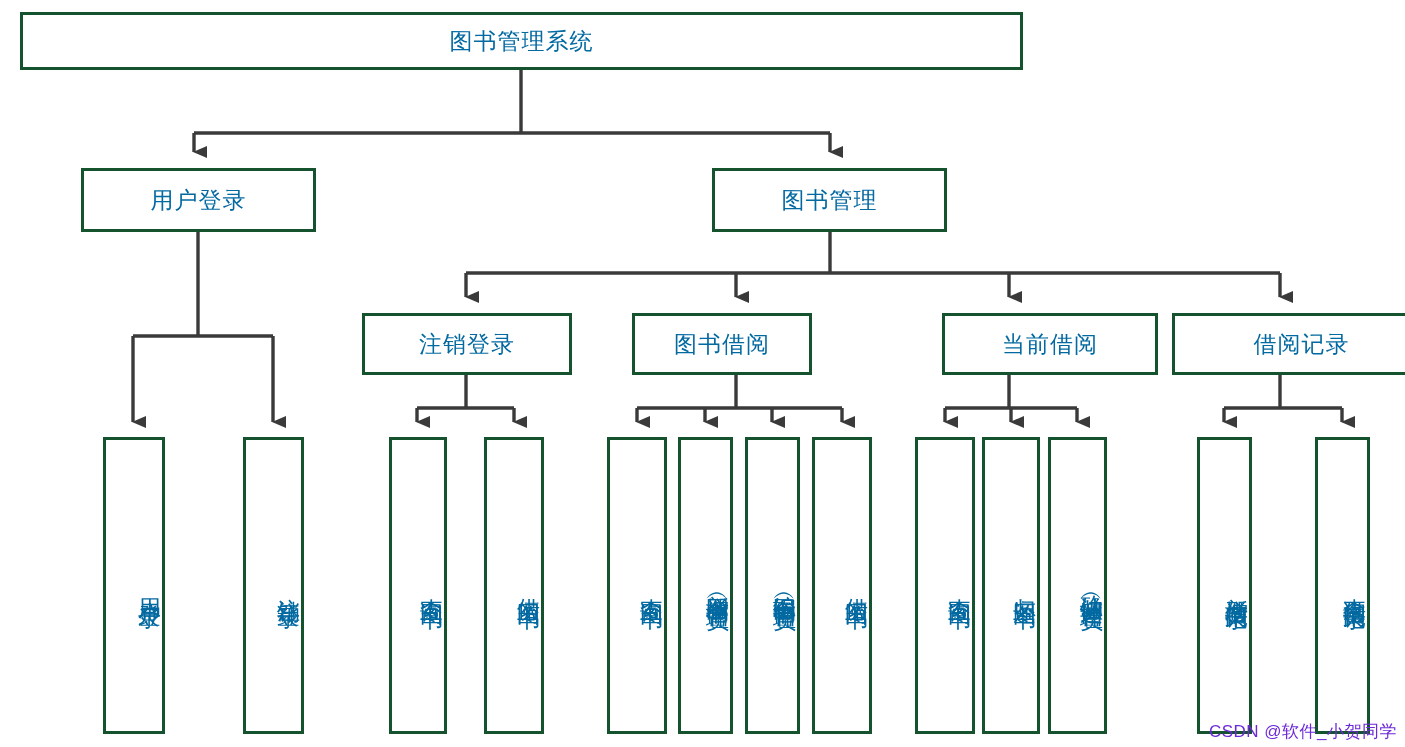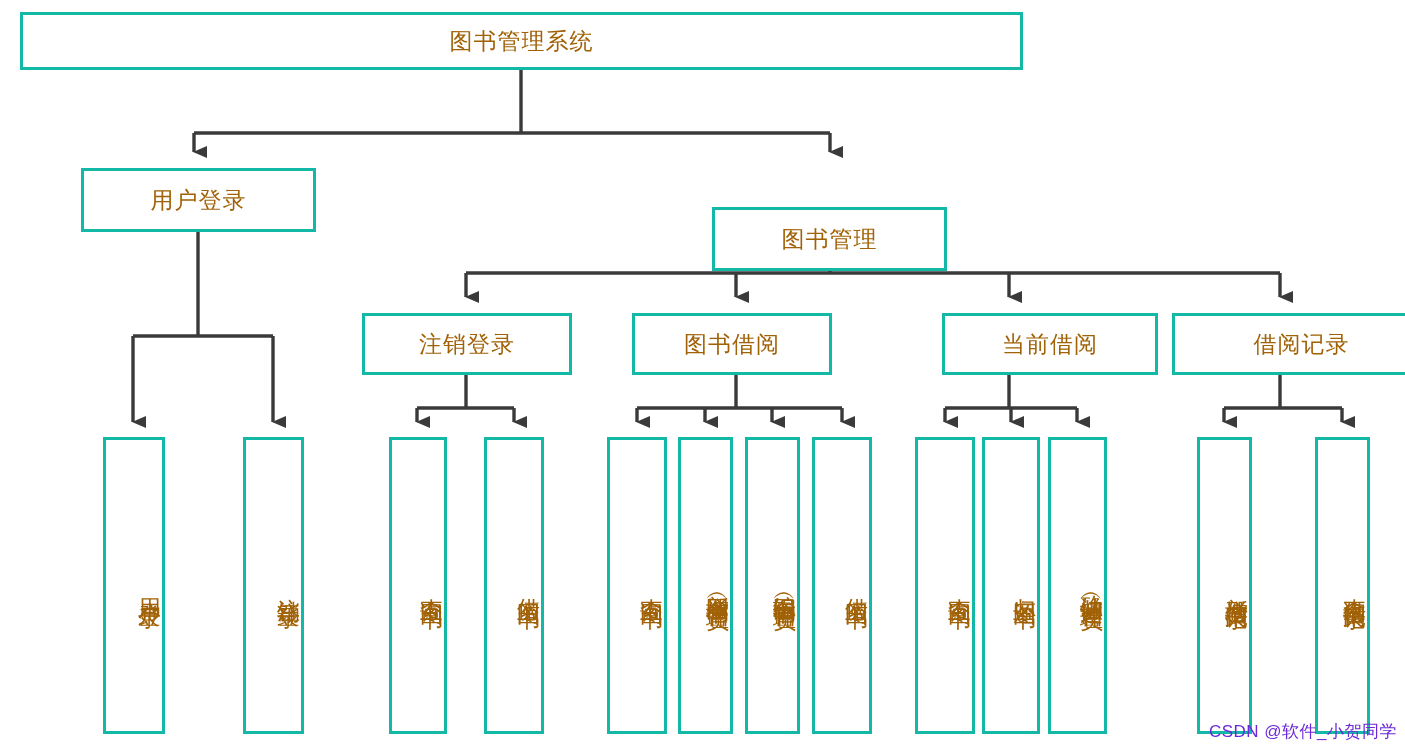--- a/index.html
+++ b/index.html
@@ -6,25 +6,25 @@
   body{
     width:1405px;height:747px;overflow:hidden;
     font-family:"Liberation Sans","DejaVu Sans",sans-serif;
   }
   #stage{position:relative;width:1405px;height:747px;background:#fff;}
   svg#wires{position:absolute;left:0;top:0;width:1405px;height:747px;}
   .node{
     position:absolute;
     box-sizing:border-box;
     background:#ffffff;
-    border:3px solid #14b8a6;
+    border:3px solid #14532d;
     display:flex;
     align-items:center;
     justify-content:center;
-    color:#a16207;
+    color:#0369a1;
     letter-spacing:1px;
   }
   .node.horiz{font-size:23px;}
   .node.vert{
     font-size:23px;
     writing-mode:vertical-rl;
     text-orientation:upright;
     padding-top:10px;
     padding-bottom:10px;
     align-items:flex-start;
@@ -94,24 +94,24 @@
       <path d="M1280,375 L1280,408"></path>
       <path d="M1224,408 L1342,408"></path>
       <path d="M1224,408 L1224,422" marker-end="url(#arrow)"></path>
       <path d="M1342,408 L1342,422" marker-end="url(#arrow)"></path>
     </g>
   </svg>
 
   <div class="node horiz" style="left:20px;top:12px;width:1003px;height:58px;">图书管理系统</div>
 
   <div class="node horiz" style="left:81px;top:168px;width:235px;height:64px;">用户登录</div>
-  <div class="node horiz" style="left:712px;top:168px;width:235px;height:64px;margin-top:39px;">图书管理</div>
+  <div class="node horiz" style="left:712px;top:168px;width:235px;height:64px;">图书管理</div>
 
   <div class="node horiz" style="left:362px;top:313px;width:210px;height:62px;">注销登录</div>
-  <div class="node horiz" style="left:632px;top:313px;width:200px;height:62px;">图书借阅</div>
+  <div class="node horiz" style="left:632px;top:313px;width:180px;height:62px;">图书借阅</div>
   <div class="node horiz" style="left:901px;top:313px;width:216px;height:62px;margin-left:41px;">当前借阅</div>
   <div class="node horiz" style="left:1172px;top:313px;width:259px;height:62px;">借阅记录</div>
 
   <div class="node vert" style="left:103px;top:437px;width:62px;height:297px;">用户登录</div>
   <div class="node vert" style="left:243px;top:437px;width:61px;height:297px;">注销登录</div>
 
   <div class="node vert" style="left:389px;top:437px;width:58px;height:297px;">查询图书</div>
   <div class="node vert" style="left:484px;top:437px;width:60px;height:297px;">借阅图书</div>
 
   <div class="node vert" style="left:607px;top:437px;width:60px;height:297px;">查询图书</div>

